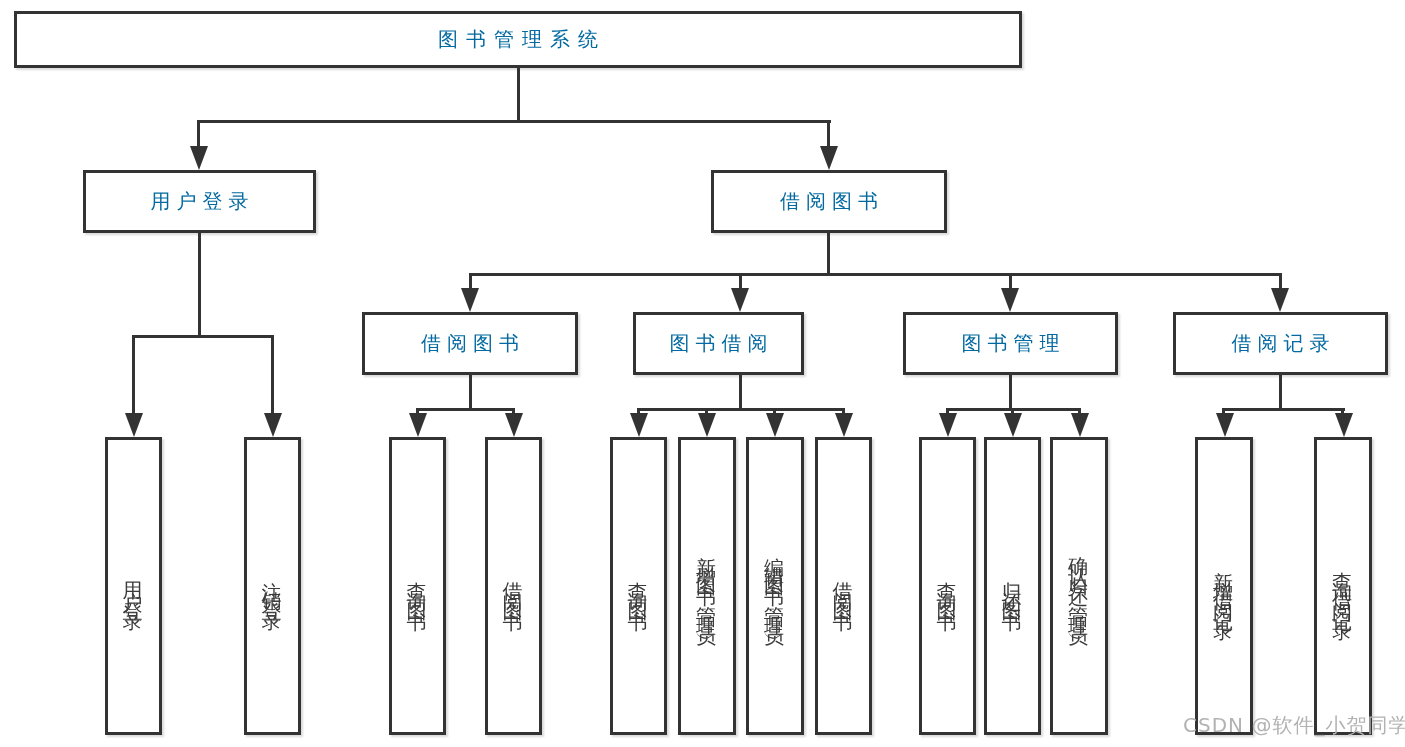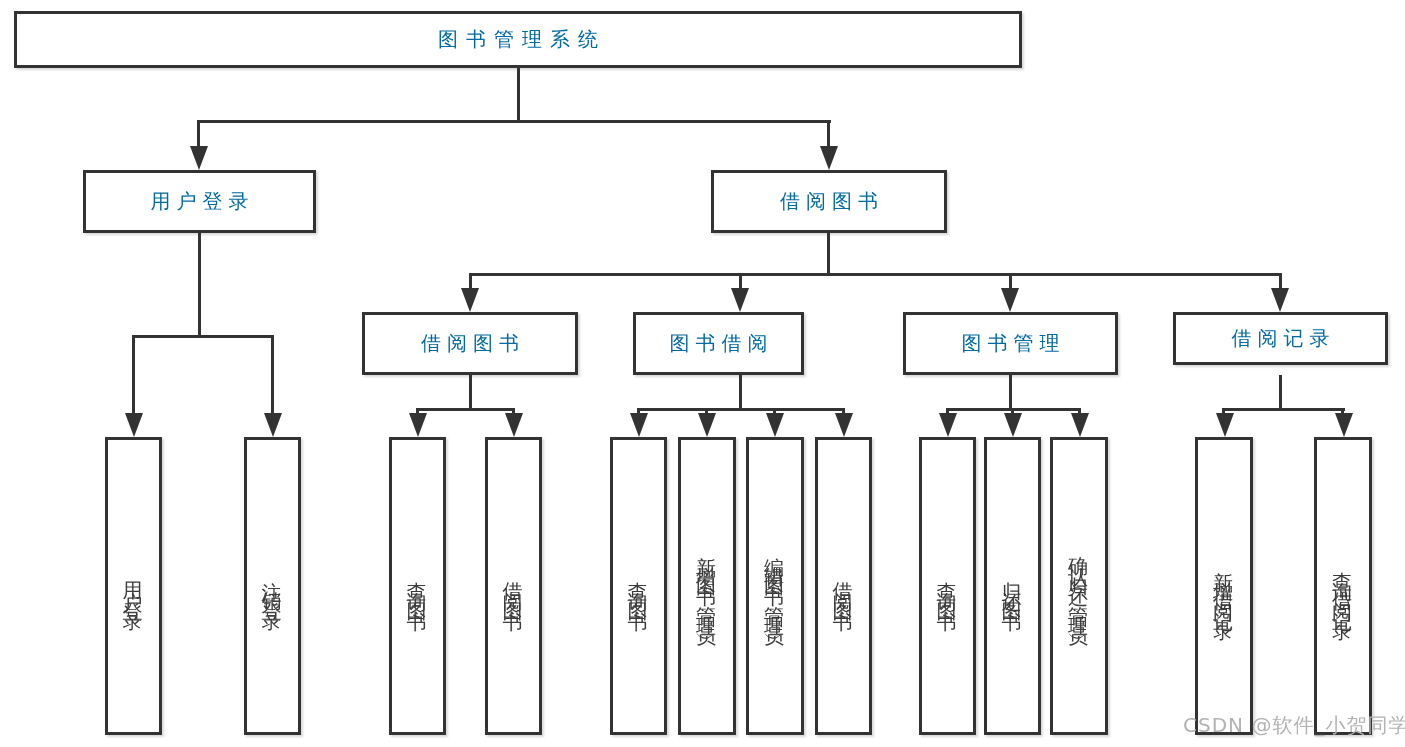--- a/index.html
+++ b/index.html
@@ -77,21 +77,21 @@
 
   <div class="box" style="left:362px;top:312px;width:216px;height:63px;">
     <span class="hlabel">借阅图书</span>
   </div>
   <div class="box" style="left:633px;top:312px;width:171px;height:63px;">
     <span class="hlabel">图书借阅</span>
   </div>
   <div class="box" style="left:903px;top:312px;width:215px;height:63px;">
     <span class="hlabel">图书管理</span>
   </div>
-  <div class="box" style="left:1173px;top:312px;width:215px;height:53px;">
+  <div class="box" style="left:1173px;top:312px;width:215px;height:63px;">
     <span class="hlabel">借阅记录</span>
   </div>
 
   <div class="box" style="left:105px;top:437px;width:57px;height:298px;">
     <span class="vlabel">用户登录</span>
   </div>
   <div class="box" style="left:244px;top:437px;width:57px;height:298px;">
     <span class="vlabel">注销登录</span>
   </div>
 

